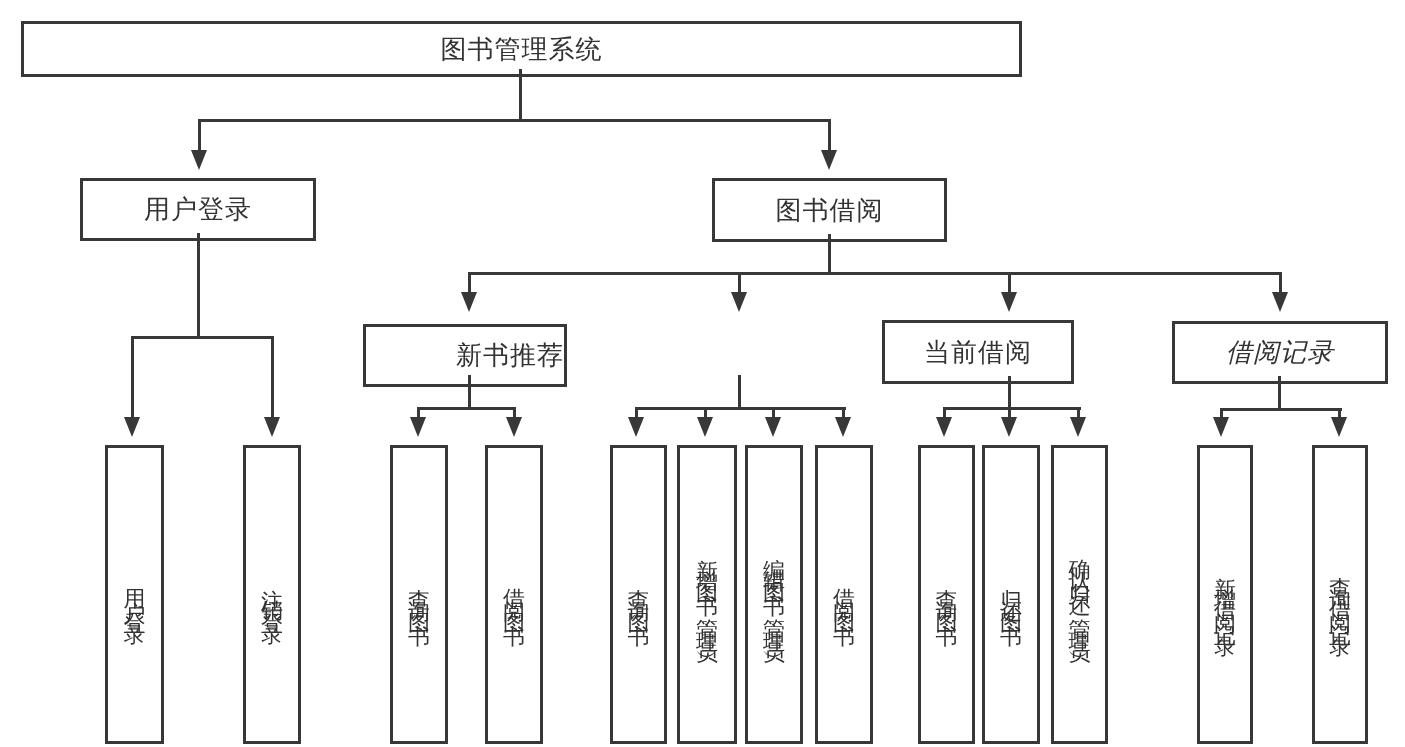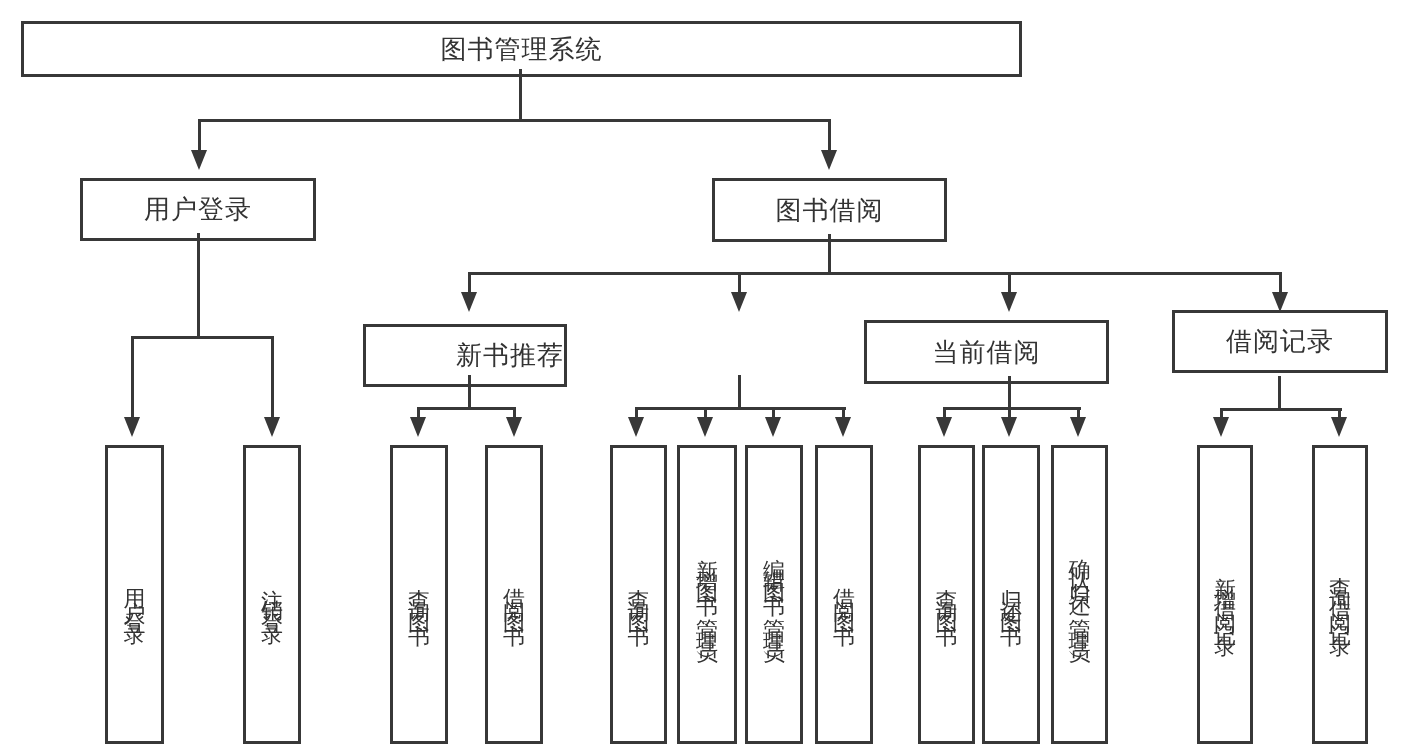--- a/index.html
+++ b/index.html
@@ -95,24 +95,24 @@
   <div class="vline" style="left:738px; top:272px; height:22px;"></div>
   <div class="arrow" style="left:731px; top:292px;"></div>
   <div class="vline" style="left:1008px; top:272px; height:22px;"></div>
   <div class="arrow" style="left:1001px; top:292px;"></div>
   <div class="vline" style="left:1279px; top:272px; height:22px;"></div>
   <div class="arrow" style="left:1272px; top:292px;"></div>
 
   <div class="box" style="left:363px; top:316px; width:204px; height:63px;justify-content:flex-end;">
     <span class="hlabel">新书推荐</span>
   </div>
-  <div class="box" style="left:864px; top:312px; width:245px; height:64px;">
+  <div class="box" style="left:882px; top:312px; width:192px; height:64px;">
     <span class="hlabel">当前借阅</span>
   </div>
-  <div class="box" style="left:1172px; top:302px; width:216px; height:63px;">
+  <div class="box" style="left:1172px; top:313px; width:216px; height:63px;font-style:italic;">
     <span class="hlabel">借阅记录</span>
   </div>
 
   <div class="vline" style="left:468px; top:375px; height:34px;"></div>
   <div class="hline" style="left:417px; top:407px; width:99px;"></div>
   <div class="vline" style="left:417px; top:407px; height:12px;"></div>
   <div class="arrow" style="left:410px; top:417px;"></div>
   <div class="vline" style="left:513px; top:407px; height:12px;"></div>
   <div class="arrow" style="left:506px; top:417px;"></div>
 

